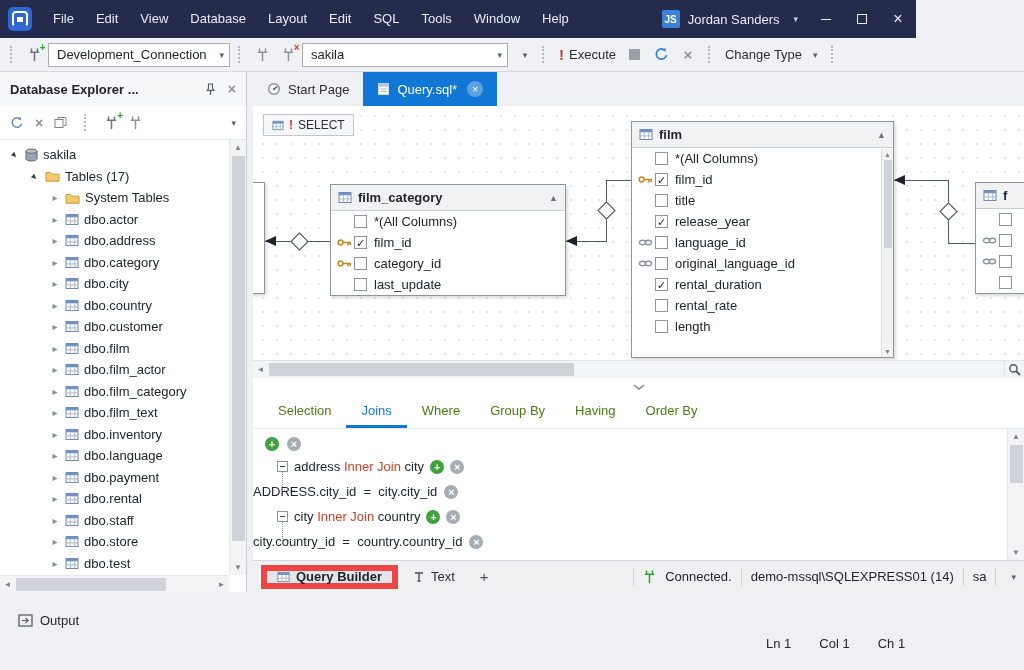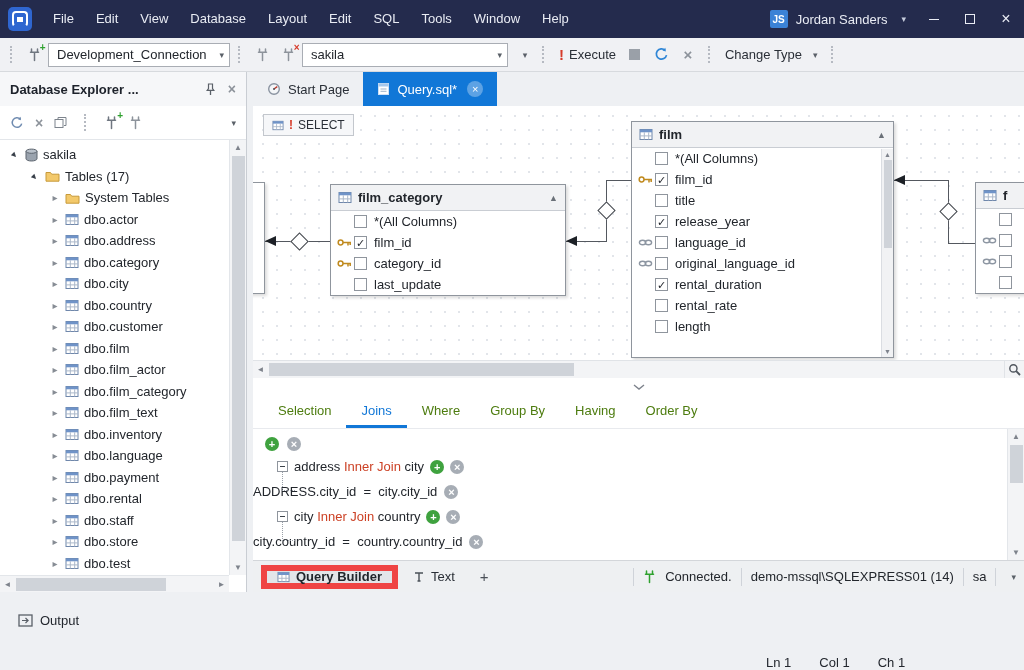--- a/index.html
+++ b/index.html
@@ -2,21 +2,21 @@
 <html style="--accent: #1177d7; --join: #cc4125;"><head>
 <meta charset="utf-8">
 <style>
   *{box-sizing:border-box;margin:0;padding:0}
   body{background:#dfe2e6;font-family:"Liberation Sans",sans-serif}
   .app{position:relative;width:1024px;height:670px;background:#eef0f3;overflow:hidden;
        font-size:13px;color:#22262c;cursor:default}
   svg{display:block}
 
   
-  .titlebar{position:absolute;left:0;top:0;width:1024px;height:38px;background:#242b4d;
+  .titlebar{position:absolute;left:0;top:0;width:916px;height:38px;background:#242b4d;
             display:flex;align-items:center;color:#e9ecf4}
   .logo{width:24px;height:24px;margin:0 10px 0 8px;border-radius:5px;background:#2f66d0;position:relative;flex:none}
   .logo::before{content:"";position:absolute;left:4px;top:4px;right:4px;bottom:4px;
                 border:2px solid #fff;border-bottom-color:transparent;border-radius:4px}
   .logo::after{content:"";position:absolute;left:9px;top:10px;width:6px;height:5px;background:#fff}
   .menu-bar{display:flex;height:38px}
   .menu-item{padding:0 11px;line-height:38px;font-size:13px}
   .tb-right{margin-left:auto;display:flex;align-items:center;height:38px}
   .user-badge{width:18px;height:18px;background:#3b82d6;border-radius:2px;color:#fff;font-size:10px;
               font-weight:bold;display:flex;align-items:center;justify-content:center}
@@ -141,21 +141,21 @@
           border:6px solid #ef4444;font-weight:bold}
   .txt-tab{display:flex;align-items:center;gap:6px;padding:0 6px;color:#2a2f37}
   .plus-tab{font-size:15px;color:#4a5058;padding:0 10px}
   .vsep{width:1px;height:18px;background:#cfd3d9;flex:none}
   .qb-right{margin-left:auto;display:flex;align-items:center;gap:9px}
 
   
   .output-bar{position:absolute;left:0;top:604px;width:1024px;height:32px;display:flex;
               align-items:center;padding-left:18px;gap:7px;color:#23272e}
   .statusbar{position:absolute;left:0;top:636px;width:1024px;height:34px;display:flex;
-             align-items:flex-end;gap:28px;padding-left:766px;color:#23272e}
+             align-items:flex-start;gap:28px;padding-left:766px;color:#23272e}
 </style>
 </head>
 <body>
 
 <div class="app">
 
   <div class="titlebar">
     <div class="logo"></div>
     <div class="menu-bar" id="menu-bar">
         <div class="menu-item">File</div>

